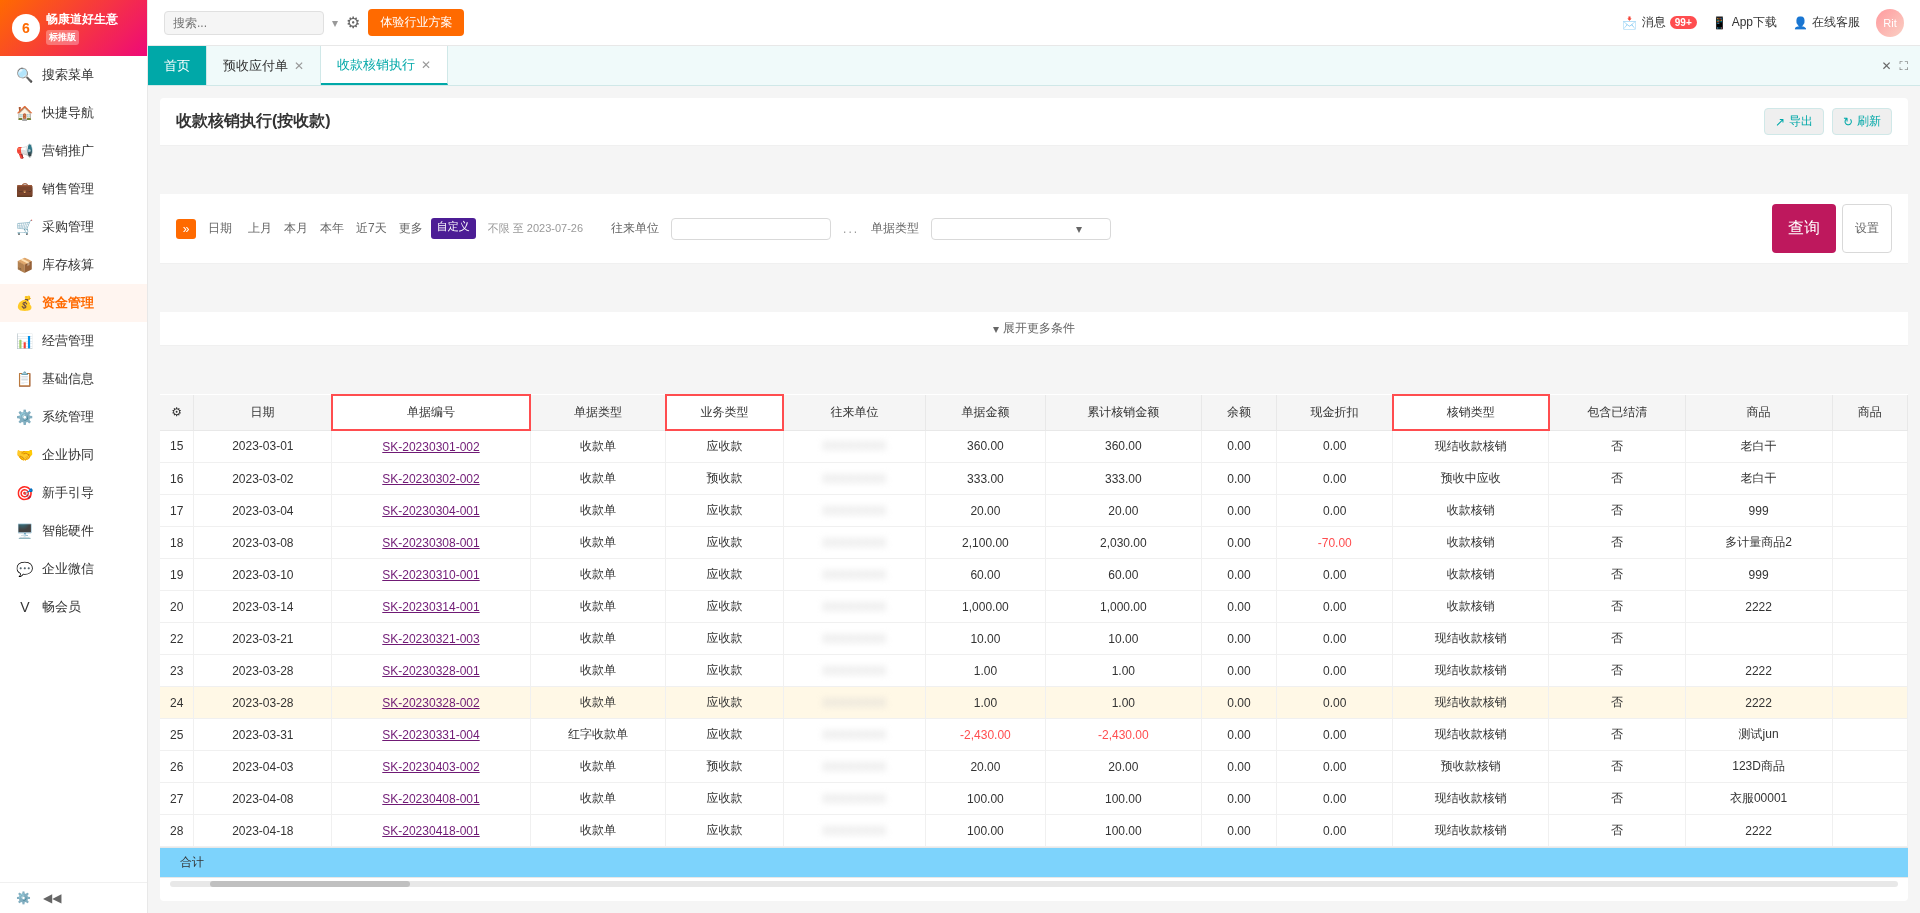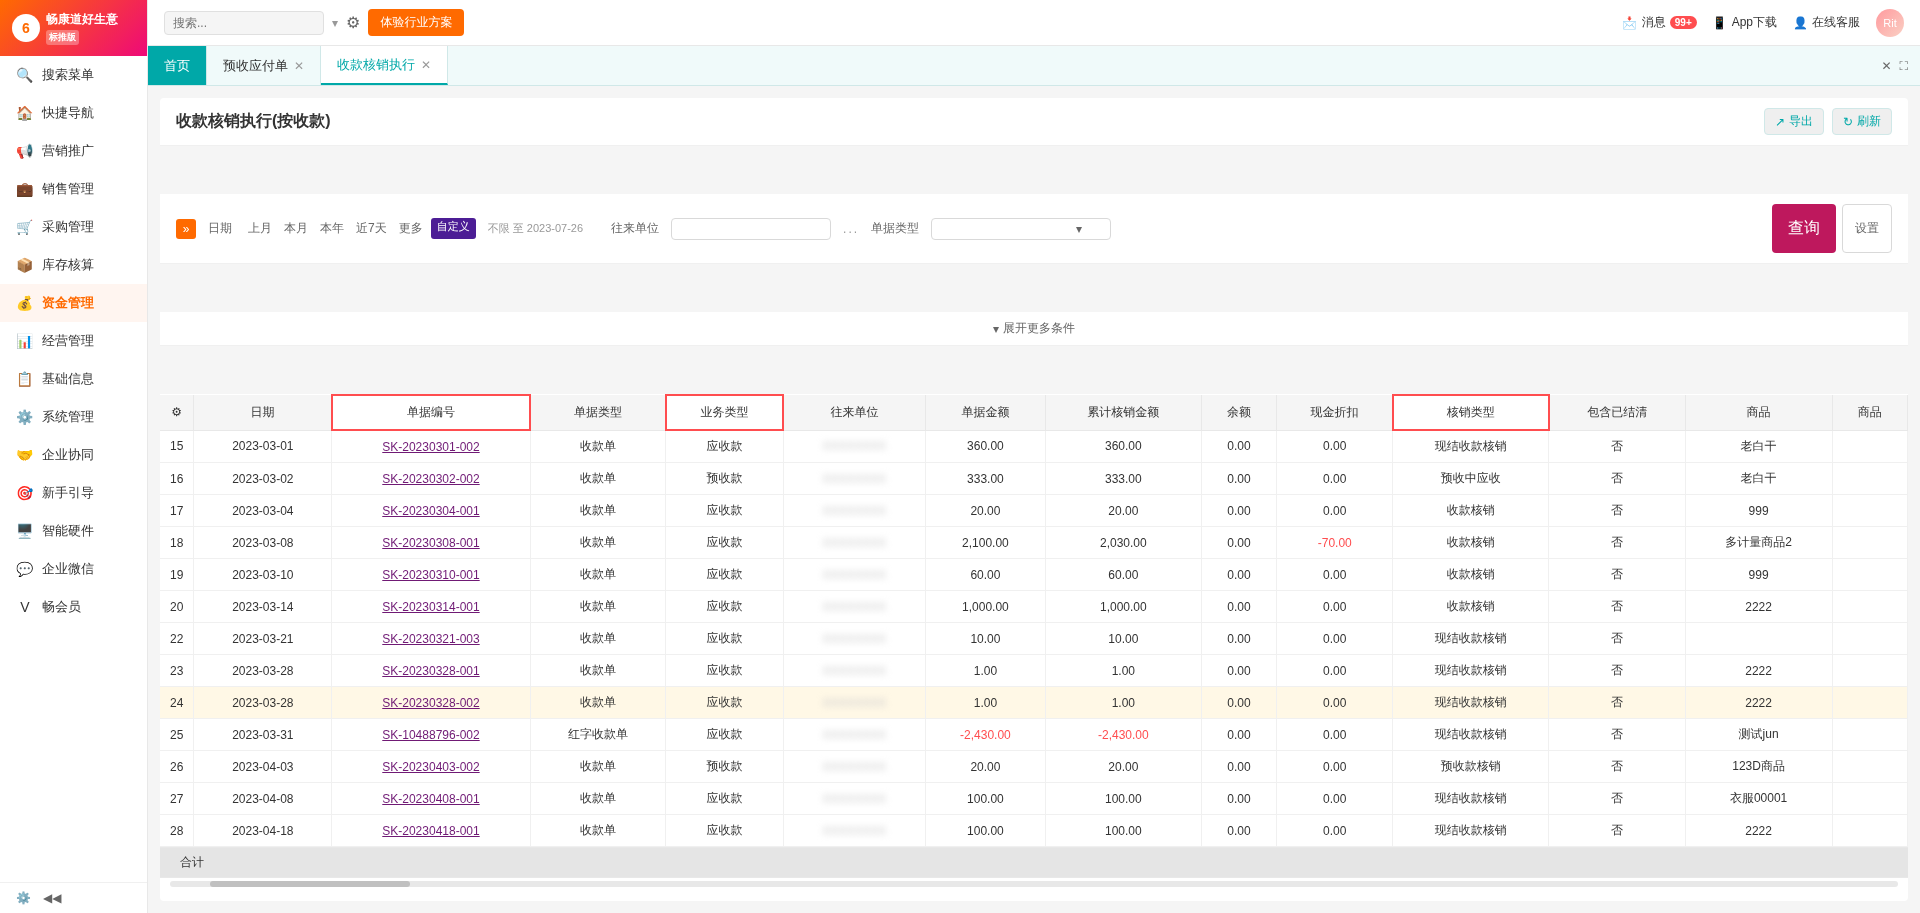--- a/index.html
+++ b/index.html
@@ -229,21 +229,21 @@
       color: #333;
       white-space: nowrap;
       border-right: 1px solid #f0f0f0;
     }
     tbody td.link-cell { color: #701a75; cursor: pointer; text-decoration: underline; }
     tbody td.neg-val { color: #ff4d4f; }
     .blurred { filter: blur(3px); color: #ccc; user-select: none; }
 
     
     .table-footer {
-      background: #e5e5e5;
+      background: #7dd3fc;
       border-top: 1px solid #e8e8e8;
       display: flex; align-items: center;
       padding: 6px 10px;
       font-size: 12px; color: #333;
       font-weight: 500;
     }
 
     
     .scroll-bar-area {
       background: #fff;
@@ -602,21 +602,21 @@
     <td>0.00</td>
     <td class="">0.00</td>
     <td>现结收款核销</td>
     <td>否</td>
     <td>2222</td>
     <td></td>
   </tr>
             <tr>
     <td>25</td>
     <td>2023-03-31</td>
-    <td class="link-cell">SK-10488796-002</td>
+    <td class="link-cell">SK-20230331-004</td>
     <td>红字收款单</td>
     <td>应收款</td>
     <td><span class="blurred">XXXXXXXX</span></td>
     <td class="neg-val">-2,430.00</td>
     <td class="neg-val">-2,430.00</td>
     <td>0.00</td>
     <td class="">0.00</td>
     <td>现结收款核销</td>
     <td>否</td>
     <td>测试jun</td>

